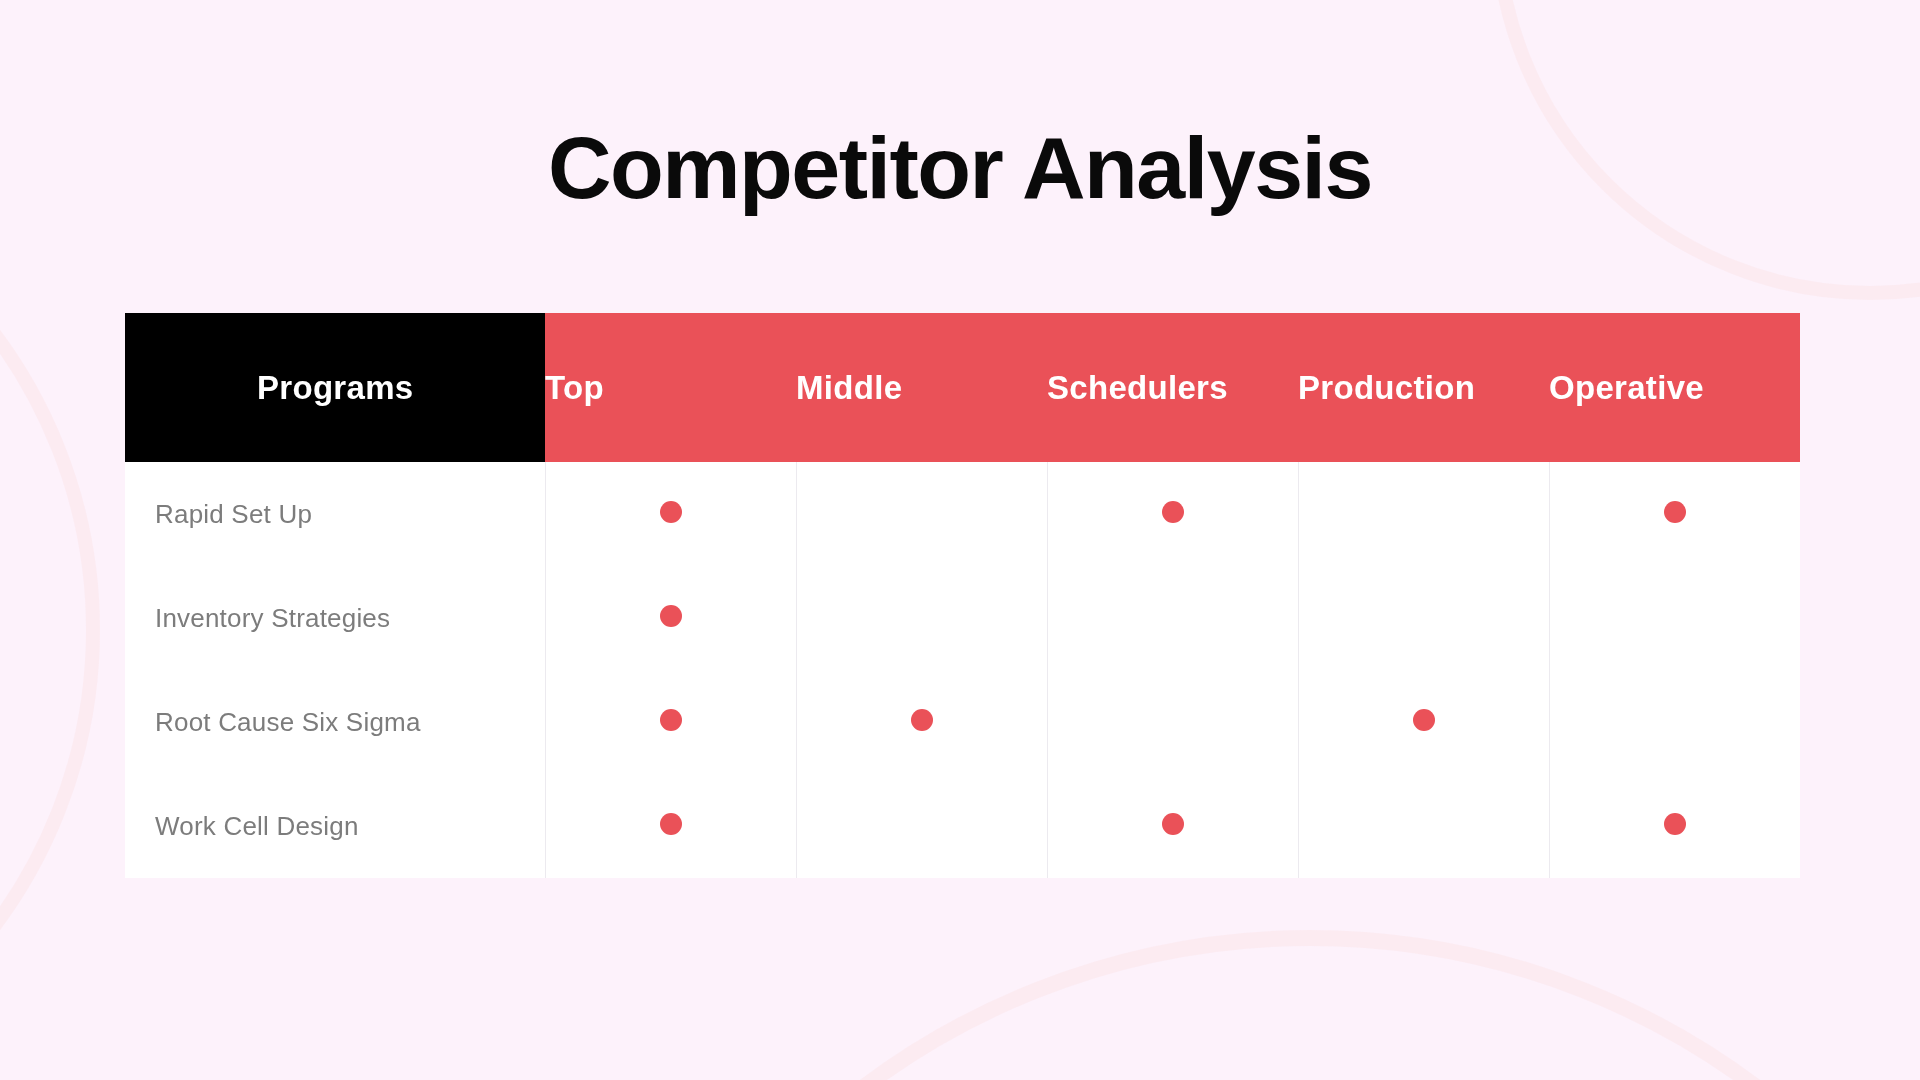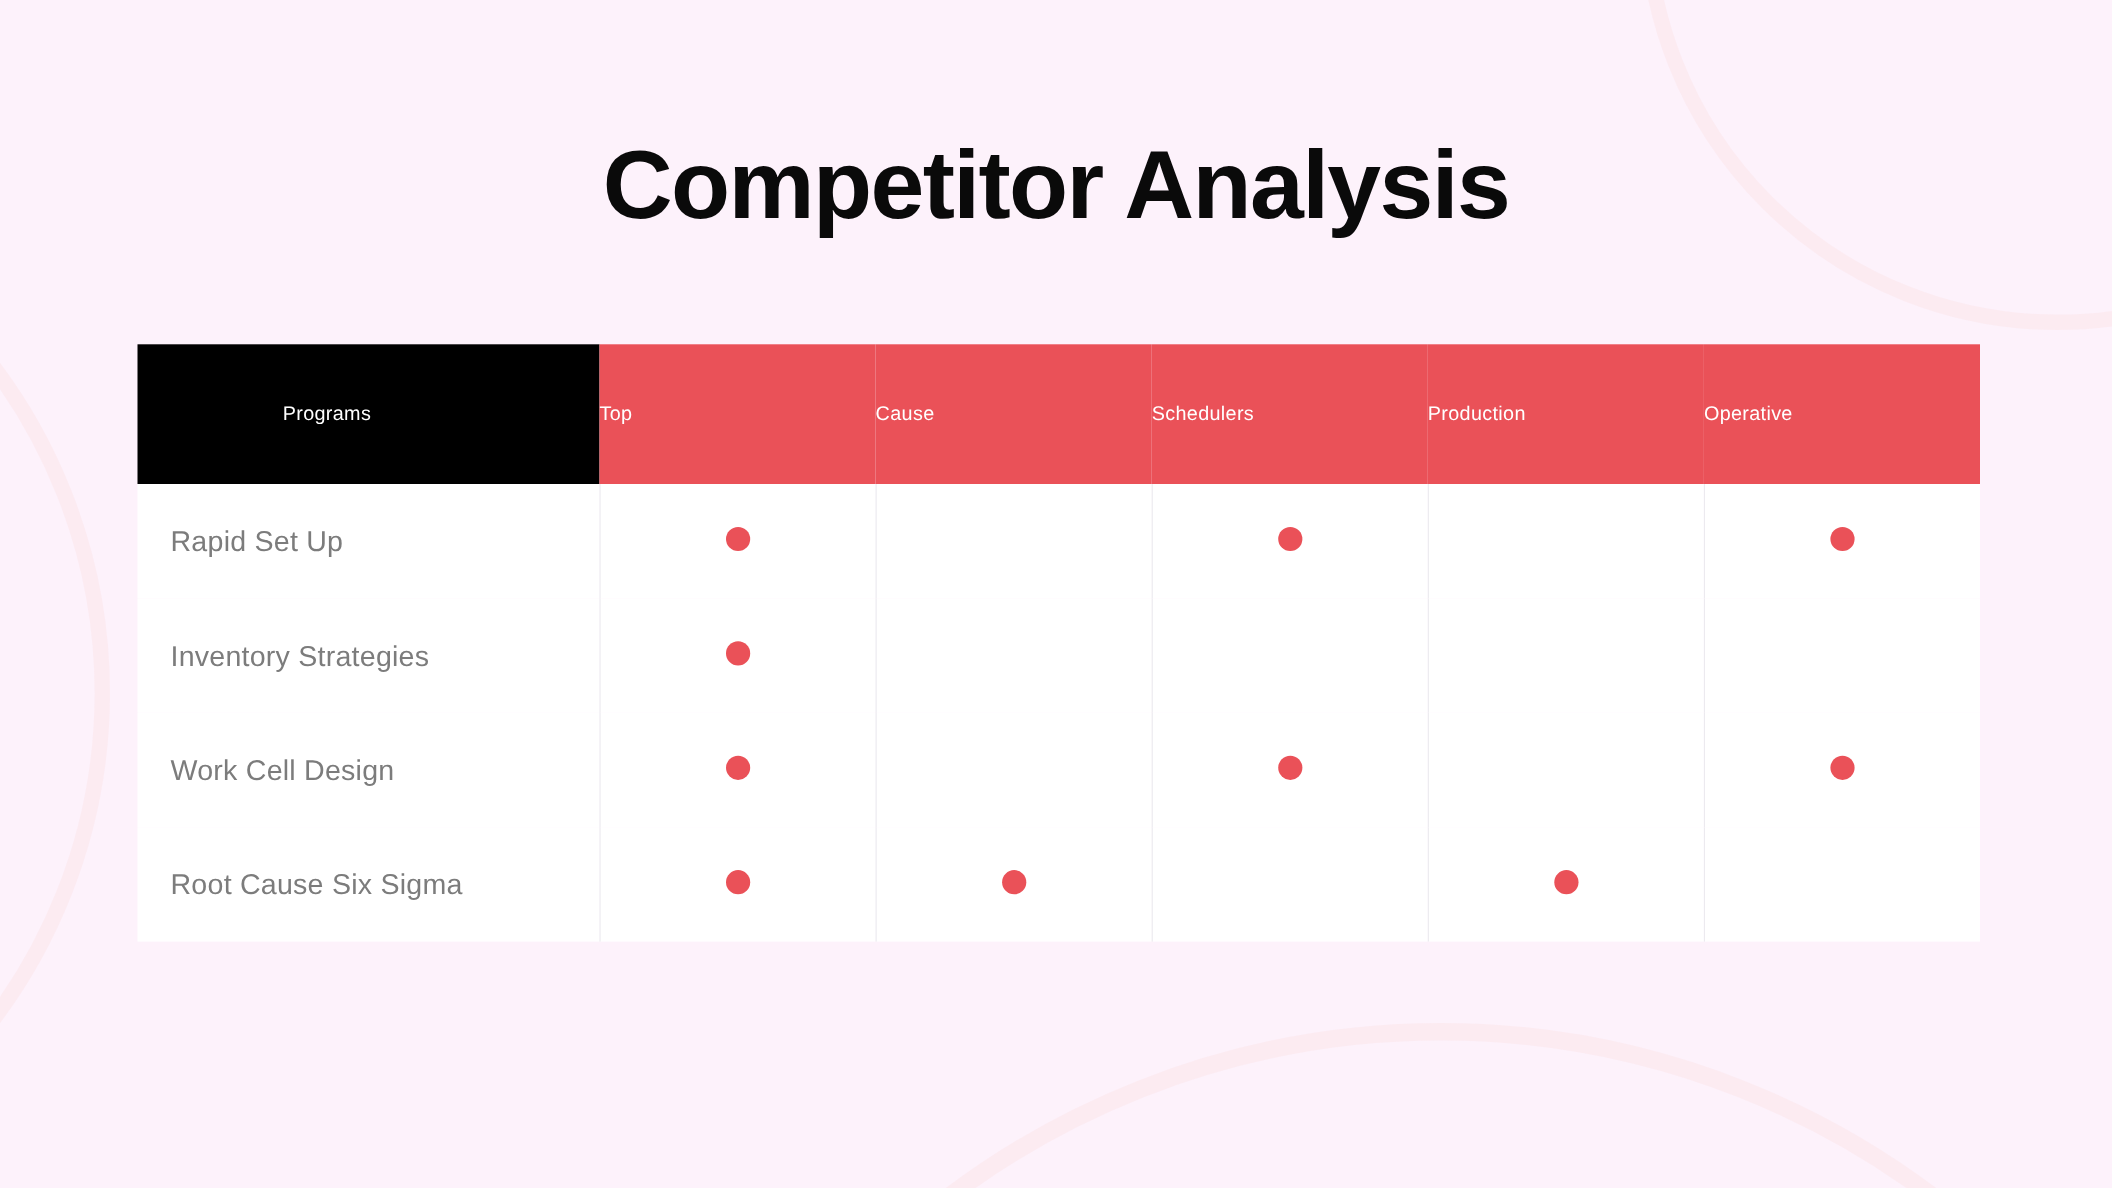--- a/index.html
+++ b/index.html
@@ -30,24 +30,24 @@
   #comparison-table {
     position:absolute; left:125px; top:313px;
     width:1675px;
     border-collapse:collapse;
     table-layout:fixed;
   }
   #comparison-table col.c-prog { width:420px; }
   #comparison-table col.c-data { width:251px; }
 
   thead th {
-    height:127px;
+    height:149px;
     color:#ffffff;
-    font-size:18px;
-    font-weight:400;
+    font-size:33px;
+    font-weight:700;
     letter-spacing:.3px;
     vertical-align:middle;
   }
   th.head-programs {
     background:#000000;
     text-align:left;
     padding-left:132px;
   }
   th.head-metric {
     background:#ea5158;
@@ -91,21 +91,21 @@
       <col class="c-data">
       <col class="c-data">
     <col class="c-data">
       <col class="c-data">
       <col class="c-data">
   </colgroup>
   <thead>
     <tr>
       <th class="head-programs">Programs</th>
       <th class="head-metric">Top</th>
-      <th class="head-metric">Cause</th>
+      <th class="head-metric">Middle</th>
       <th class="head-metric">Schedulers</th>
       <th class="head-metric">Production</th>
       <th class="head-metric">Operative</th>
     </tr>
   </thead>
   <tbody id="table-body">
       <tr>
         <td class="row-label">Rapid Set Up</td>
         <td class="cell"><span class="dot"></span></td>
         <td class="cell"><span class="dot off"></span></td>
@@ -115,29 +115,29 @@
       </tr>
       <tr>
         <td class="row-label">Inventory Strategies</td>
         <td class="cell"><span class="dot"></span></td>
         <td class="cell"><span class="dot off"></span></td>
         <td class="cell"><span class="dot off"></span></td>
         <td class="cell"><span class="dot off"></span></td>
         <td class="cell"><span class="dot off"></span></td>
       </tr>
       <tr>
+        <td class="row-label">Root Cause Six Sigma</td>
+        <td class="cell"><span class="dot"></span></td>
+        <td class="cell"><span class="dot"></span></td>
+        <td class="cell"><span class="dot off"></span></td>
+        <td class="cell"><span class="dot"></span></td>
+        <td class="cell"><span class="dot off"></span></td>
+      </tr>
+      <tr>
         <td class="row-label">Work Cell Design</td>
         <td class="cell"><span class="dot"></span></td>
         <td class="cell"><span class="dot off"></span></td>
         <td class="cell"><span class="dot"></span></td>
         <td class="cell"><span class="dot off"></span></td>
         <td class="cell"><span class="dot"></span></td>
       </tr>
-      <tr>
-        <td class="row-label">Root Cause Six Sigma</td>
-        <td class="cell"><span class="dot"></span></td>
-        <td class="cell"><span class="dot"></span></td>
-        <td class="cell"><span class="dot off"></span></td>
-        <td class="cell"><span class="dot"></span></td>
-        <td class="cell"><span class="dot off"></span></td>
-      </tr>
     </tbody>
 </table>
 
 </body></html>

